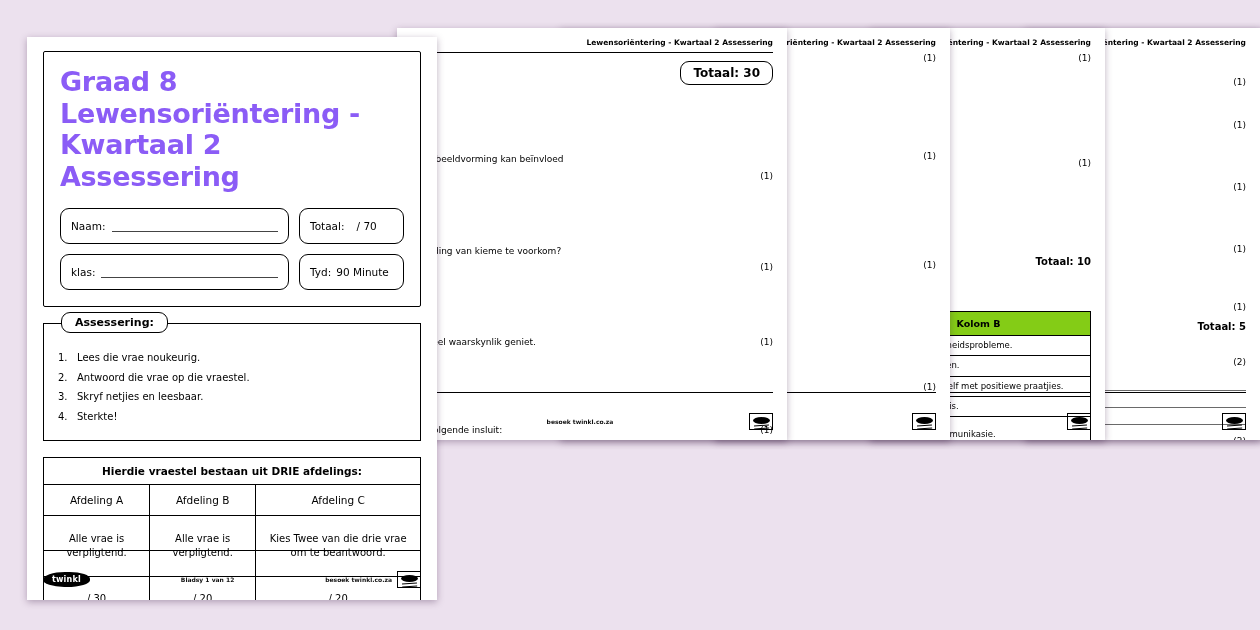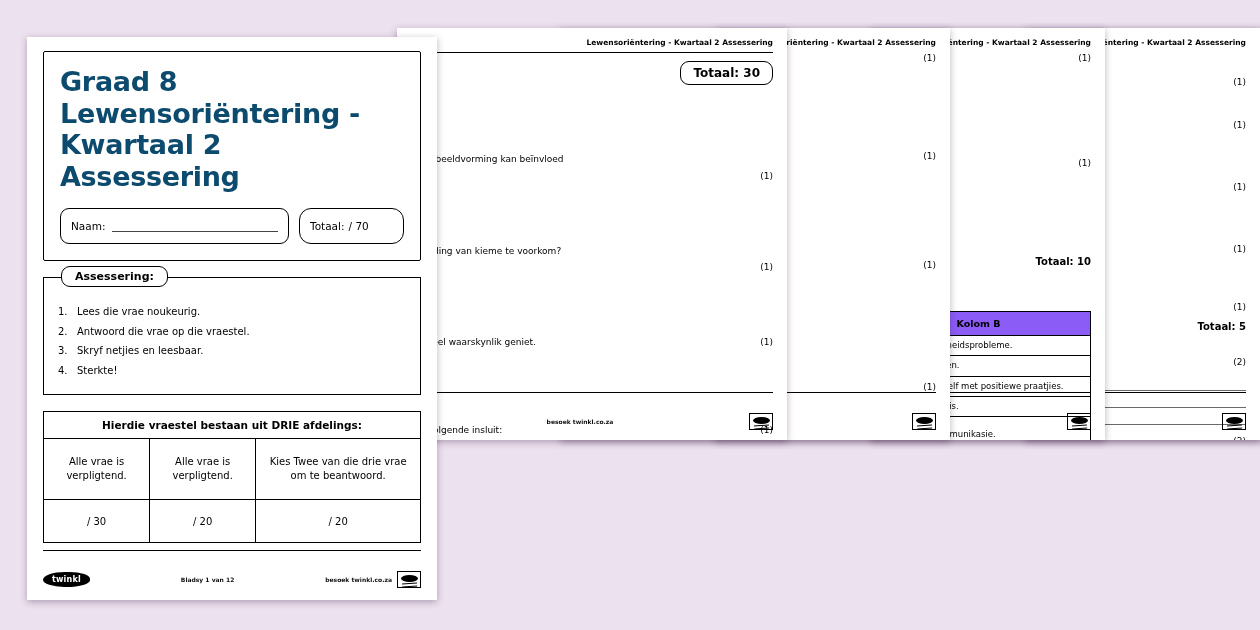--- a/index.html
+++ b/index.html
@@ -61,21 +61,21 @@
     padding: 14px 16px 16px 16px;
     box-sizing: border-box;
   }
   .cover-title {
     font-family: "DejaVu Sans", sans-serif;
     font-weight: bold;
     font-size: 27px;
     line-height: 1.17;
     letter-spacing: -0.3px;
     margin: 0 0 16px 0;
-    color: #0c4a6e;
+    color: #8b5cf6;
   }
   .cover-fields {
     display: flex;
     gap: 10px;
     flex-direction: column;
   }
   .field-row {
     display: flex;
     gap: 10px;
     align-items: stretch;
@@ -90,33 +90,32 @@
     padding: 0 10px;
     height: 36px;
     background: #fff;
   }
   .pill-wide {
     flex: 1 1 auto;
   }
   .pill-small {
     width: 105px;
     justify-content: flex-start;
-    border-radius: 12px;
   }
   .pill .lbl {
     white-space: nowrap;
   }
   .pill .rule {
     flex: 1 1 auto;
     border-bottom: 1px solid #444;
     margin-left: 6px;
     height: 11px;
   }
   .pill .val {
-    margin-left: 4px;
+    margin-left: 12px;
     white-space: nowrap;
   }
   .pill .val-tight {
     margin-left: 5px;
     white-space: nowrap;
   }
 
   
   .instr-wrap {
     position: relative;
@@ -326,21 +325,21 @@
     margin-top: 6px;
   }
   .kolom-table td, .kolom-table th {
     border: 1.2px solid #000;
     padding: 4px 5px;
     vertical-align: middle;
     font-weight: normal;
     text-align: left;
   }
   .kolom-table th {
-    background: #8b5cf6;
+    background: #84cc16;
     font-weight: bold;
     text-align: center;
     font-size: 9.5px;
     padding: 6px 5px;
   }
   .kolom-table .colA {
     width: 38%;
   }
   .kolom-table .ans-rule {
     display: block;
@@ -658,20 +657,30 @@
         <div class="field-row">
           <div class="pill pill-wide">
             <span class="lbl">Naam:</span>
             <span class="rule"></span>
           </div>
           <div class="pill pill-small">
             <span class="lbl">Totaal:</span>
             <span class="val">/ 70</span>
           </div>
         </div>
+        <div class="field-row">
+          <div class="pill pill-wide">
+            <span class="lbl">klas:</span>
+            <span class="rule"></span>
+          </div>
+          <div class="pill pill-small">
+            <span class="lbl">Tyd:</span>
+            <span class="val-tight">90 Minute</span>
+          </div>
+        </div>
       </div>
     </div>
 
     <div class="instr-wrap">
       <div class="instr-tab">Assessering:</div>
       <div class="instr-box">
         <ul class="instr-list">
           <li>
             <span class="num">1.</span>
             <span>Lees die vrae noukeurig.</span>
@@ -690,20 +699,25 @@
           </li>
         </ul>
       </div>
     </div>
 
     <table class="afd-table">
       <tbody>
           <tr class="caption-row">
         <th colspan="3">Hierdie vraestel bestaan uit DRIE afdelings:</th>
       </tr>
+      <tr class="head-row">
+        <td>Afdeling A</td>
+        <td>Afdeling B</td>
+        <td>Afdeling C</td>
+      </tr>
       <tr class="desc-row">
         <td>Alle vrae is verpligtend.</td>
         <td>Alle vrae is verpligtend.</td>
         <td>Kies Twee van die drie vrae om te beantwoord.</td>
       </tr>
       <tr class="mark-row">
         <td>/ 30</td>
         <td>/ 20</td>
         <td>/ 20</td>
       </tr>

